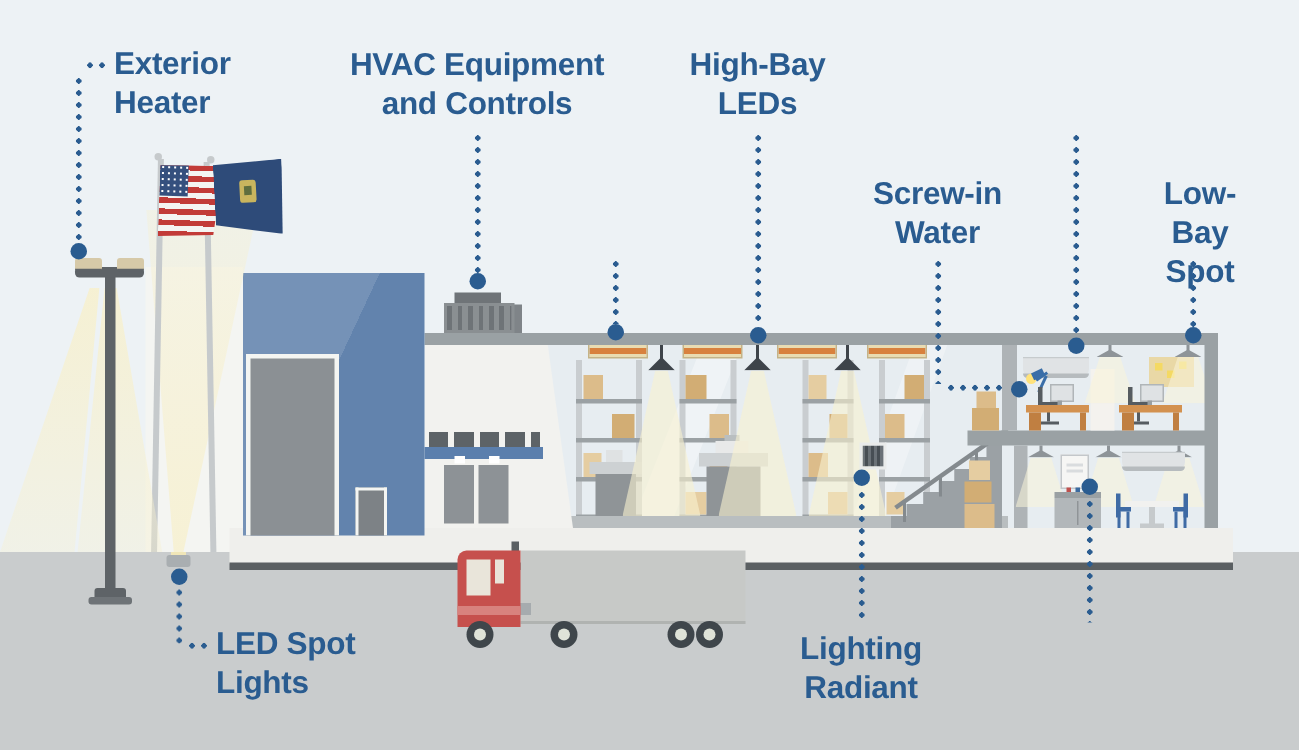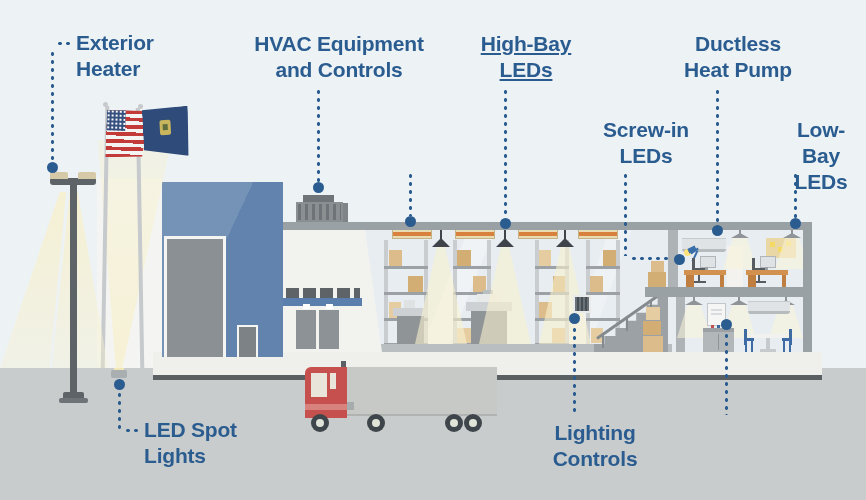--- a/index.html
+++ b/index.html
@@ -1,19 +1,19 @@
 <!DOCTYPE html>
 <html><head>
 <meta charset="utf-8">
 <style>
   html,body{margin:0;padding:0;background:#dfe7ec;}
   .scene{position:relative;width:866px;height:500px;overflow:hidden;background:#edf2f5;font-family:"Liberation Sans",sans-serif;}
   .a{position:absolute;}
   .callout{position:absolute;color:#2a5c90;font-weight:700;font-size:21px;line-height:26px;white-space:pre-line;letter-spacing:-0.2px;z-index:40;}
-  .center{transform:translateX(-50%);text-align:center;margin-left:21px;}
+  .center{transform:translateX(-50%);text-align:center;}
   .vdots{position:absolute;width:5px;z-index:39;
     background-image:radial-gradient(circle,#2a5c90 1.7px,rgba(0,0,0,0) 1.9px);
     background-size:5px 8px;background-repeat:repeat-y;background-position:center top;}
   .hdots{position:absolute;height:5px;z-index:39;
     background-image:radial-gradient(circle,#2a5c90 1.7px,rgba(0,0,0,0) 1.9px);
     background-size:8px 5px;background-repeat:repeat-x;background-position:left center;}
   .enddot{position:absolute;width:11px;height:11px;border-radius:50%;background:#2a5c90;z-index:40;}
   .cone{position:absolute;}
 </style>
 </head>
@@ -280,48 +280,46 @@
   <div class="enddot" style="left:47px;top:162px;"></div>
 
   <div class="callout center" style="left:318px;top:31px;">HVAC Equipment
 and Controls</div>
   <div class="vdots" style="left:316px;top:88px;height:94px;"></div>
   <div class="enddot" style="left:313px;top:182px;"></div>
 
   <div class="vdots" style="left:408px;top:172px;height:44px;"></div>
   <div class="enddot" style="left:405px;top:216px;"></div>
 
-  <div class="callout center" style="left:505px;top:31px;text-decoration:underline;">High-Bay
+  <div class="callout center" style="left:505px;top:31px;">High-Bay
 LEDs</div>
   <div class="vdots" style="left:503px;top:88px;height:130px;"></div>
   <div class="enddot" style="left:500px;top:218px;"></div>
 
   <div class="callout center" style="left:625px;top:117px;">Screw-in
-LEDs</div>
+Water</div>
   <div class="vdots" style="left:623px;top:172px;height:84px;"></div>
   <div class="hdots" style="left:630px;top:256px;width:42px;"></div>
   <div class="enddot" style="left:674px;top:254px;"></div>
 
-  <div class="callout center" style="left:717px;top:31px;">Ductless
-Heat Pump</div>
   <div class="vdots" style="left:715px;top:88px;height:137px;"></div>
   <div class="enddot" style="left:712px;top:225px;"></div>
 
   <div class="callout center" style="left:800px;top:117px;">Low-Bay
-LEDs</div>
+Spot</div>
   <div class="vdots" style="left:793px;top:172px;height:46px;"></div>
   <div class="enddot" style="left:790px;top:218px;"></div>
 
   <div class="enddot" style="left:114px;top:379px;"></div>
   <div class="vdots" style="left:117px;top:391px;height:38px;"></div>
   <div class="hdots" style="left:124px;top:428px;width:17px;"></div>
   <div class="callout" style="left:144px;top:417px;">LED Spot
 Lights</div>
 
   <div class="enddot" style="left:569px;top:313px;"></div>
   <div class="vdots" style="left:572px;top:326px;height:89px;"></div>
   <div class="callout center" style="left:574px;top:420px;">Lighting
-Controls</div>
+Radiant</div>
 
   <div class="enddot" style="left:721px;top:319px;"></div>
   <div class="vdots" style="left:724px;top:332px;height:83px;"></div>
 
 </div>
 
 </body></html>

